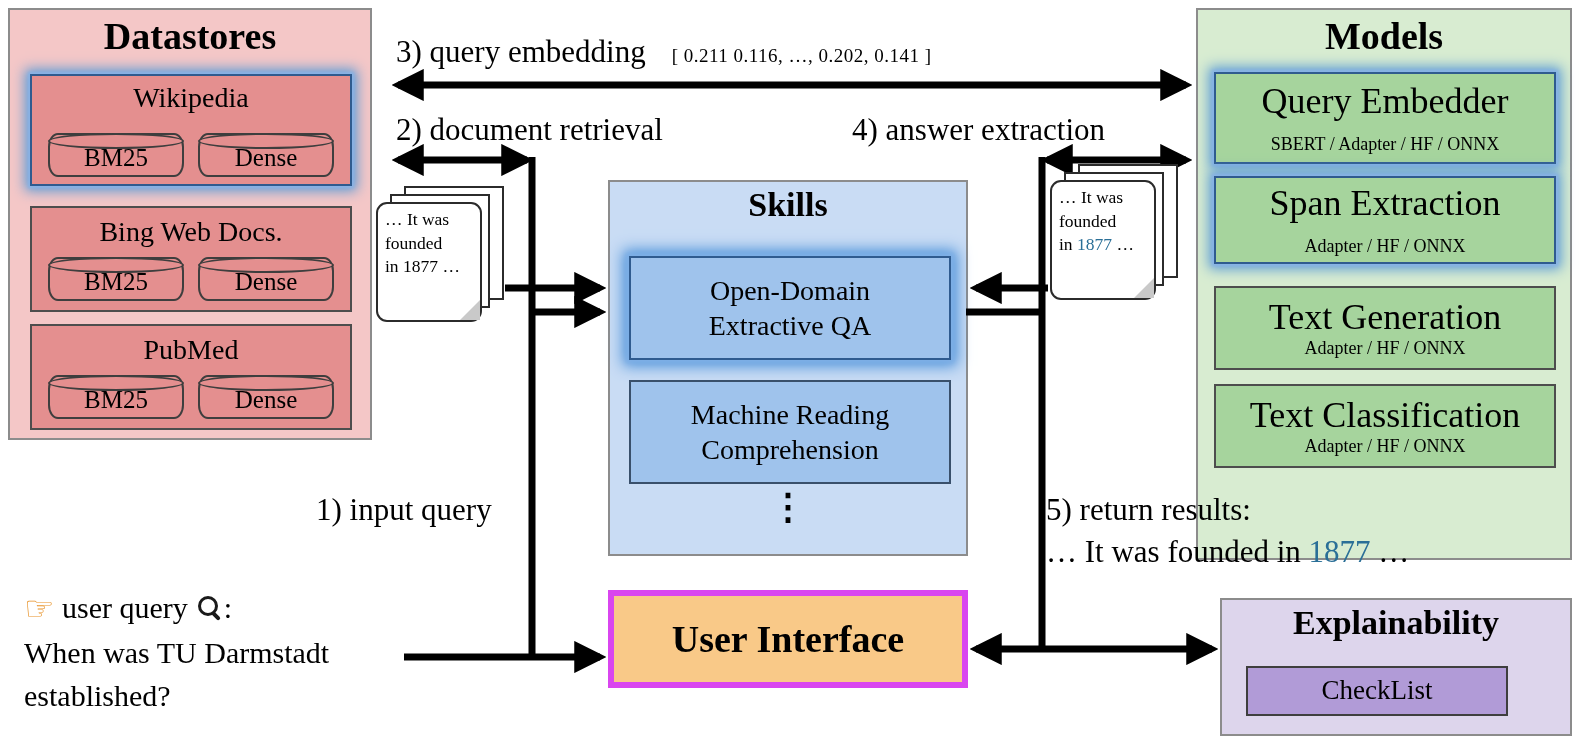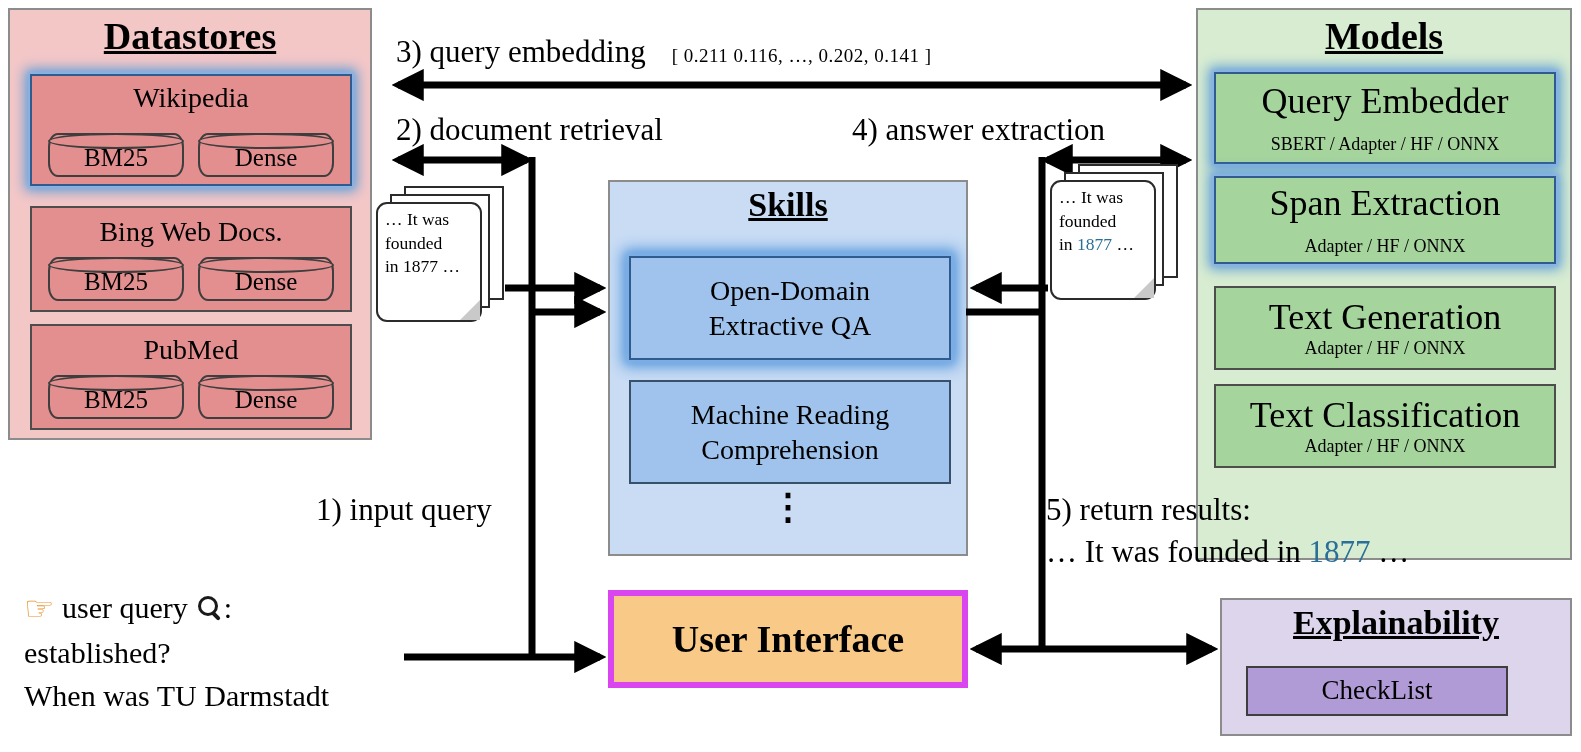--- a/index.html
+++ b/index.html
@@ -2,21 +2,21 @@
 <html><head>
 <meta charset="utf-8">
 <style>
   html,body { margin:0; padding:0; background:#ffffff; }
   .canvas {
     position:relative; width:1581px; height:752px; background:#ffffff;
     font-family:"Liberation Serif","DejaVu Serif",serif; color:#000; overflow:hidden;
   }
   
   .panel { position:absolute; border:2px solid #8c8c8c; box-sizing:border-box; }
-  .panel-title { margin:4px 0 0; text-align:center; font-size:38px; font-weight:bold;text-decoration:underline; }
+  .panel-title { margin:4px 0 0; text-align:center; font-size:38px; font-weight:bold; }
   .panel-title.small { font-size:34px; }
 
   .datastores { left:8px; top:8px; width:364px; height:432px; background:#f4c7c7; }
   .store {
     position:absolute; left:20px; width:322px; background:#e48f8f;
     border:2px solid #4d4d4d; box-sizing:border-box; text-align:center;
     display:flex; flex-direction:column; align-items:center; justify-content:space-evenly;
   }
   .store-name { font-size:28px; line-height:1.1; }
   .cyl-row { display:flex; justify-content:center; gap:14px; }
@@ -242,17 +242,17 @@
       <div><span>in </span><span class="blue">1877</span><span> …</span></div>
       <div class="dogear"></div>
     </div>
   </div>
 
   <div class="query-block">
     <div>
       <span class="pointer">☞</span>
       <span>user query</span><span class="mag-icon"></span><span>:</span>
     </div>
+    <div>When was TU Darmstadt</div>
     <div>established?</div>
-    <div>When was TU Darmstadt</div>
   </div>
 
 </div>
 
 </body></html>

